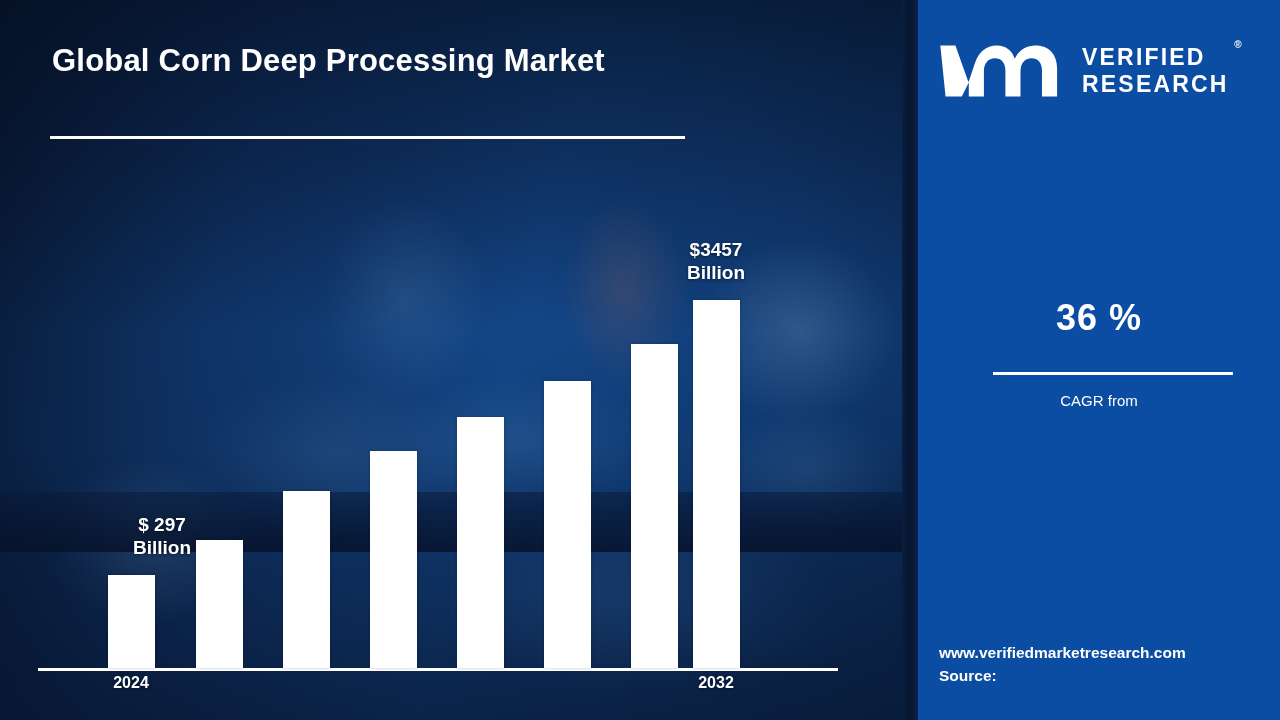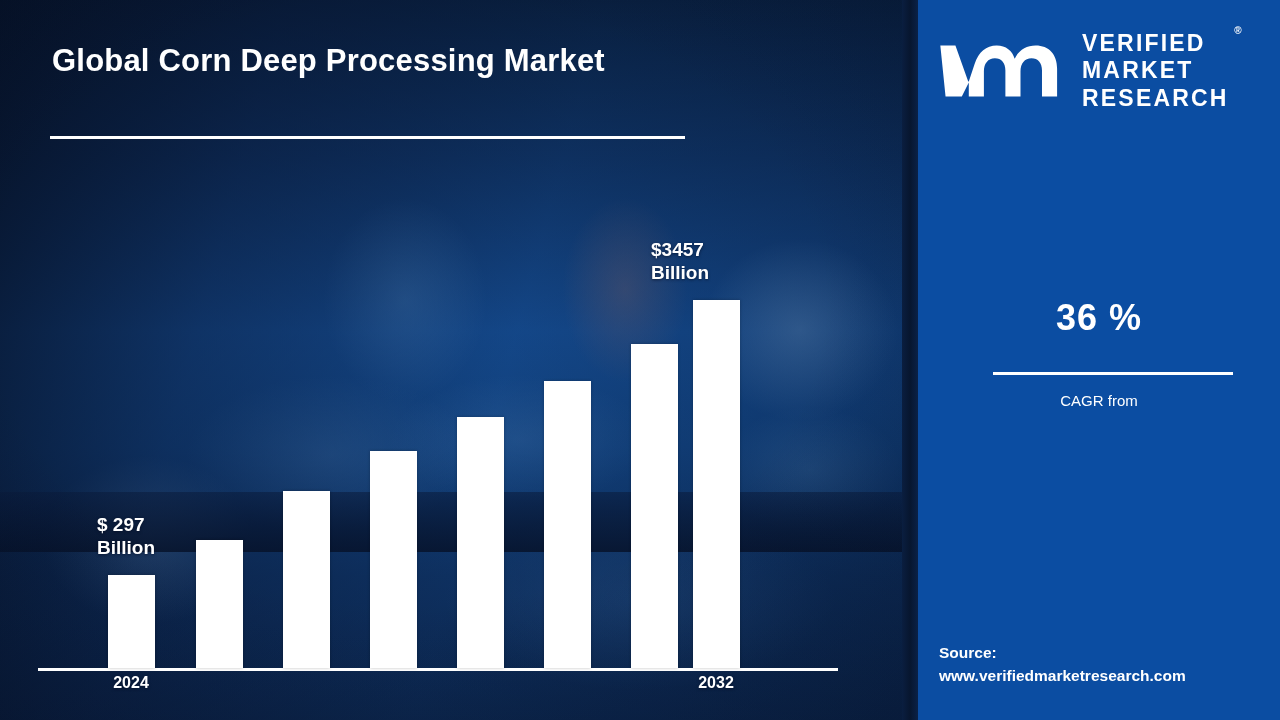--- a/index.html
+++ b/index.html
@@ -97,21 +97,21 @@
     width: 47px;
     background: #ffffff;
     box-shadow: 0 0 3px rgba(0,0,0,0.25);
   }
   .bar-value-label {
     position: absolute;
     color: #ffffff;
     font-size: 19px;
     font-weight: bold;
     line-height: 1.22;
-    text-align: left;
+    text-align: center;
     width: 130px;
     text-shadow: 0 1px 3px rgba(0,10,30,0.6);
   }
   .bar-value-label.first { left: 97px; top: 513px; }
   .bar-value-label.last  { left: 651px; top: 238px; }
 
   .tick-label {
     position: absolute;
     top: 674px;
     width: 120px;
@@ -244,32 +244,31 @@
   <div class="separator"></div>
 
   <div class="right-panel">
 
     <div class="logo-block">
       <svg class="logo-mark" viewBox="0 0 210 104" aria-hidden="true">
         <path fill="#ffffff" d="M4 8 h26 l22 62 h1 l10 -30 c7 -21 20 -32 38 -32 c16 0 27 9 31 23 c7 -15 20 -23 36 -23 c23 0 37 15 37 40 v48 h-26 v-45 c0 -13 -7 -21 -18 -21 c-12 0 -19 9 -19 23 v43 h-26 v-45 c0 -13 -7 -21 -18 -21 c-12 0 -19 9 -19 23 v43 h-26 v-24 l-12 24 h-28 z"></path>
       </svg>
       <div class="logo-words">
         <div>VERIFIED</div>
-        <div>MARKET</div>
         <div>RESEARCH</div>
         <span class="logo-reg">®</span>
       </div>
     </div>
 
     <div class="cagr-value">36 %</div>
 
     <div class="cagr-caption">
       <div>CAGR from</div>
     </div>
 
     <div class="source">
+      <div>www.verifiedmarketresearch.com</div>
       <div>Source:</div>
-      <div>www.verifiedmarketresearch.com</div>
     </div>
   </div>
 
   <div class="cagr-rule"></div>
 </div>
 
 </body></html>

